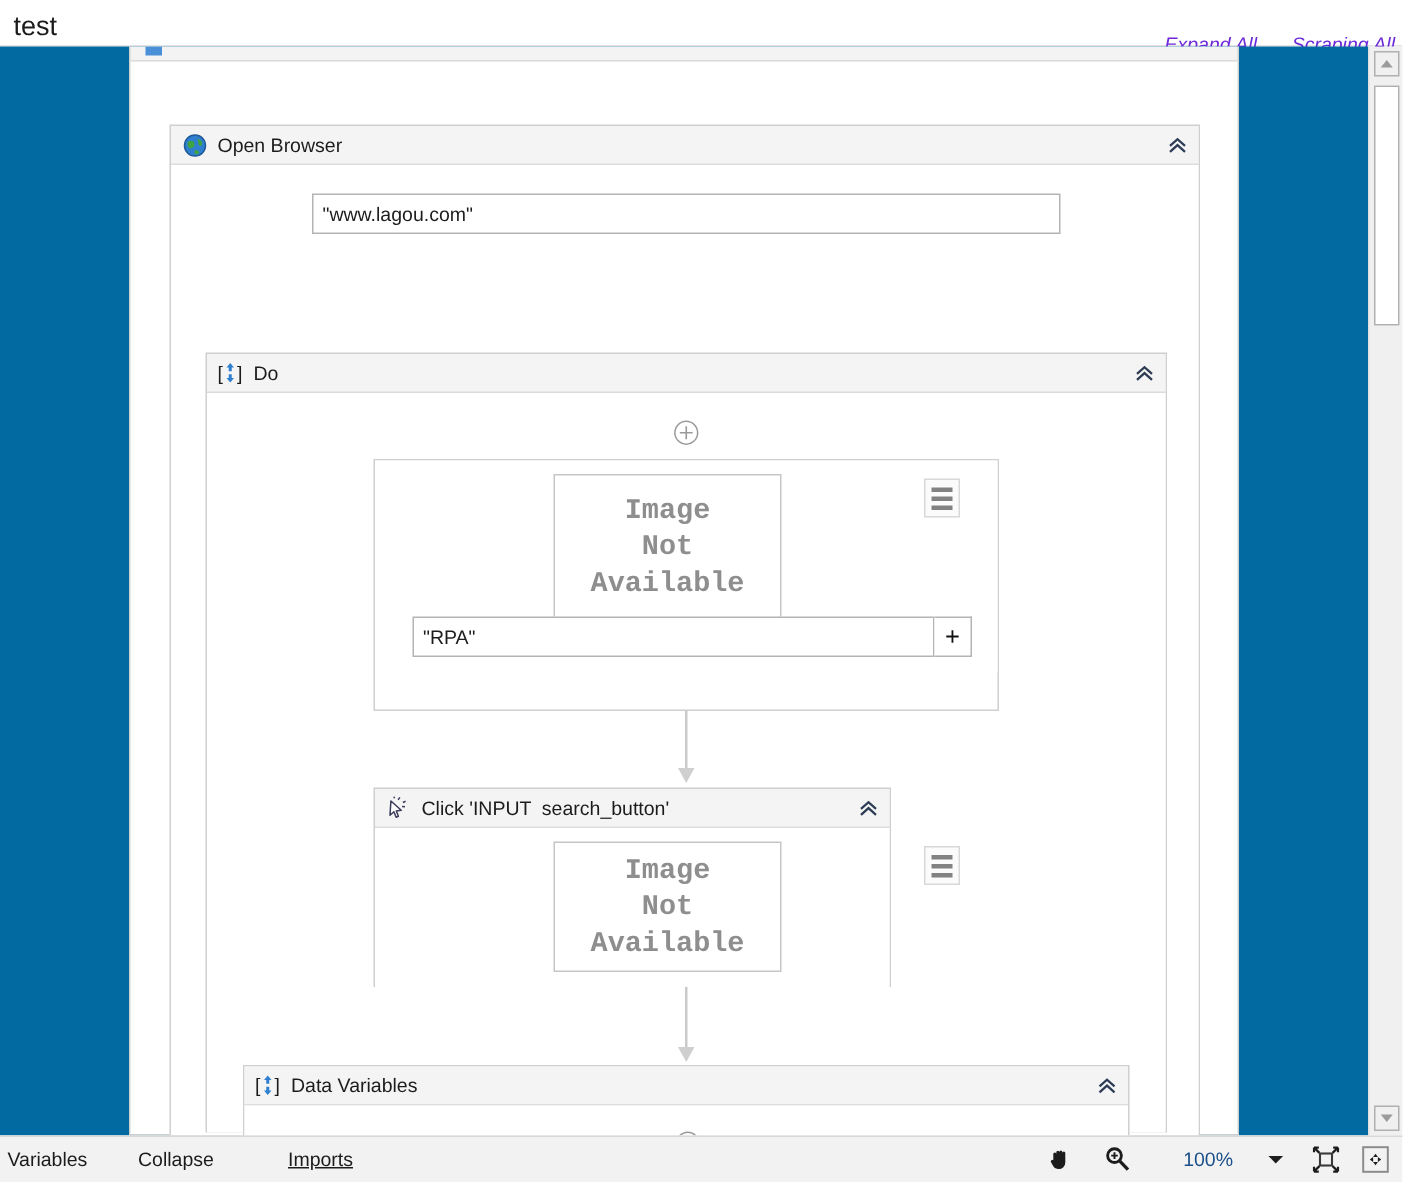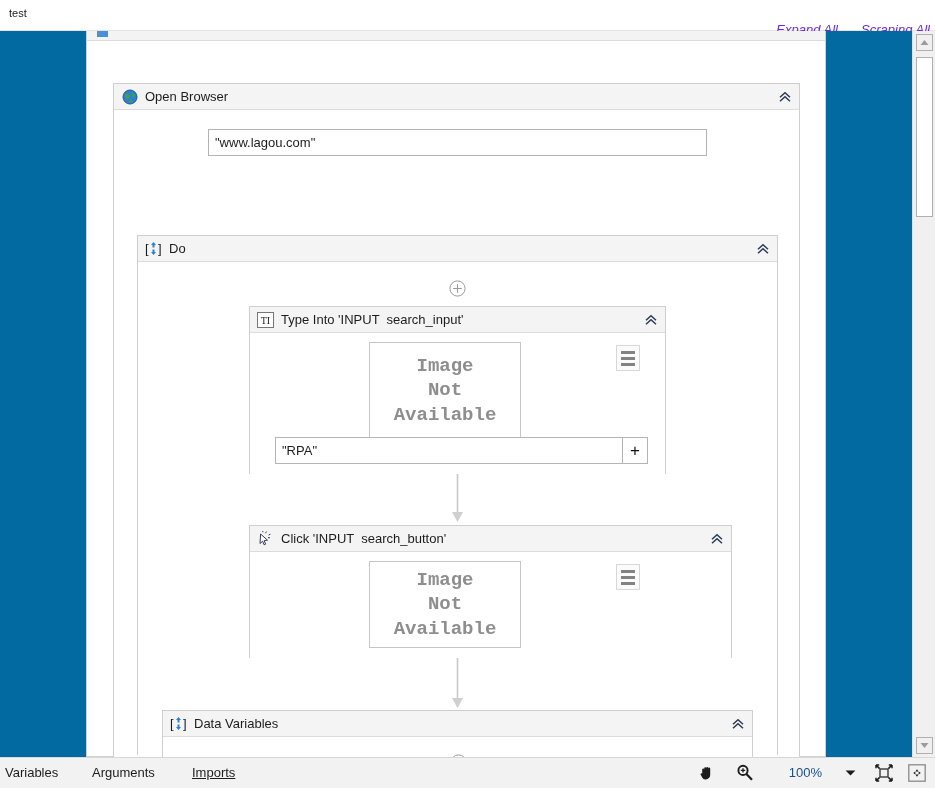--- a/index.html
+++ b/index.html
@@ -12,21 +12,21 @@
   }
   #root { position: relative; width: 935px; height: 788px; }
 
   
   .topbar {
     position: absolute; left: 0; top: 0; width: 935px; height: 31px;
     background: #ffffff; border-bottom: 1px solid #e3e3e3;
   }
   .topbar-title {
     position: absolute; left: 9px; top: 7px;
-    font-size: 11px; color: #1c1c1c;
+    font-size: 18px; color: #1c1c1c;
   }
   .topbar-link {
     position: absolute; top: 22px;
     font-size: 13px; color: #6d28d9; cursor: pointer; white-space: nowrap; font-style: italic;
   }
   #expand-all { right: 97px; }
   #collapse-all { right: 5px; }
 
   
   .canvas {
@@ -244,35 +244,20 @@
           <div class="act-body" style="height:493px;">
 
             <div class="plus-circle" style="left:311px; top:18px;">
               <svg width="17" height="17" viewBox="0 0 17 17">
                 <circle cx="8.5" cy="8.5" r="7.6" fill="#ffffff" stroke="#9a9a9a" stroke-width="1"></circle>
                 <path d="M8.5 4.2 V12.8 M4.2 8.5 H12.8" stroke="#9a9a9a" stroke-width="1.1"></path>
               </svg>
             </div>
 
             <div class="act" style="left:111px; top:44px; width:417px; height:168px;">
-              <div class="act-header">
-                <span class="icon">
-                  <svg width="17" height="16" viewBox="0 0 17 16">
-                    <rect x="0.5" y="0.5" width="16" height="15" fill="#ffffff" stroke="#767676"></rect>
-                    <text x="8.5" y="11.5" text-anchor="middle" font-family="Liberation Serif, serif" font-size="10" fill="#1c1c1c">TI</text>
-                  </svg>
-                </span>
-                <span class="act-title">Type Into 'INPUT  search_input'</span>
-                <span class="chev">
-                  <svg width="14" height="14" viewBox="0 0 14 14">
-                    <path d="M2 7.3 L7 2.8 L12 7.3" fill="none" stroke="#2d3c55" stroke-width="1.5"></path>
-                    <path d="M2 11.2 L7 6.7 L12 11.2" fill="none" stroke="#2d3c55" stroke-width="1.5"></path>
-                  </svg>
-                </span>
-              </div>
               <div class="act-body" style="height:141px;">
 
                 <div class="img-na" style="left:119px; top:9px; width:152px; height:97px;">
                   <div>Image</div>
                   <div>Not</div>
                   <div>Available</div>
                 </div>
 
                 <div class="hamburger" style="left:366px; top:12px;">
                   <span></span>
@@ -285,21 +270,21 @@
               </div>
             </div>
 
             <div class="conn" style="left:313px; top:212px; height:50px;">
               <svg width="13" height="50" viewBox="0 0 13 50">
                 <path d="M6.5 0 V38" stroke="#c8c8c8" stroke-width="1.6" fill="none"></path>
                 <path d="M1 38 L12 38 L6.5 48 Z" fill="#cfcfcf"></path>
               </svg>
             </div>
 
-            <div class="act" style="left:111px; top:263px; width:483px; height:133px;">
+            <div class="act" style="left:111px; top:263px; width:345px; height:133px;">
               <div class="act-header">
                 <span class="icon">
                   <svg width="17" height="16" viewBox="0 0 17 16">
                     <path d="M3 12.5 L3.6 3 L10.5 9.2 L7.2 9.6 L8.6 13.2 L7.1 13.8 L5.6 10.2 Z" fill="#ffffff" stroke="#3a3a5a" stroke-width="1" stroke-linejoin="round"></path>
                     <path d="M8.4 2.2 L9.6 0.6 M11.6 4 L13.4 3.2 M11 6.6 L13 6.8 M6 1.2 L5.6 0" stroke="#3a3a5a" stroke-width="1"></path>
                   </svg>
                 </span>
                 <span class="act-title">Click 'INPUT  search_button'</span>
                 <span class="chev">
                   <svg width="14" height="14" viewBox="0 0 14 14">
@@ -375,21 +360,21 @@
     <div class="sb-thumb"></div>
     <div class="sb-btn sb-down">
       <svg width="9" height="7" viewBox="0 0 9 7">
         <path d="M4.5 6 L0.5 1 L8.5 1 Z" fill="#9b9b9b"></path>
       </svg>
     </div>
   </div>
 
   <div class="bottombar">
     <div class="bb-tab" id="tab-variables">Variables</div>
-    <div class="bb-tab" id="tab-arguments">Arguments</div>
+    <div class="bb-tab" id="tab-arguments">Collapse</div>
     <div class="bb-tab" id="tab-imports">Imports</div>
 
     <div class="bb-icon" id="pan-tool">
       <svg width="18" height="18" viewBox="0 0 18 18">
         <path d="M4.2 9.5 V5.4 a1 1 0 0 1 2 0 V4.2 a1 1 0 0 1 2 0 V4 a1 1 0 0 1 2 0 V4.6 a1 1 0 0 1 2 0 V11
                  a4.4 4.4 0 0 1 -4.4 4.4 H7.2 a3.4 3.4 0 0 1 -3 -1.9 L2.6 10.6 a1 1 0 0 1 1.6 -1.1 Z" fill="#1c1c1c"></path>
       </svg>
     </div>
 
     <div class="bb-icon" id="zoom-tool">

